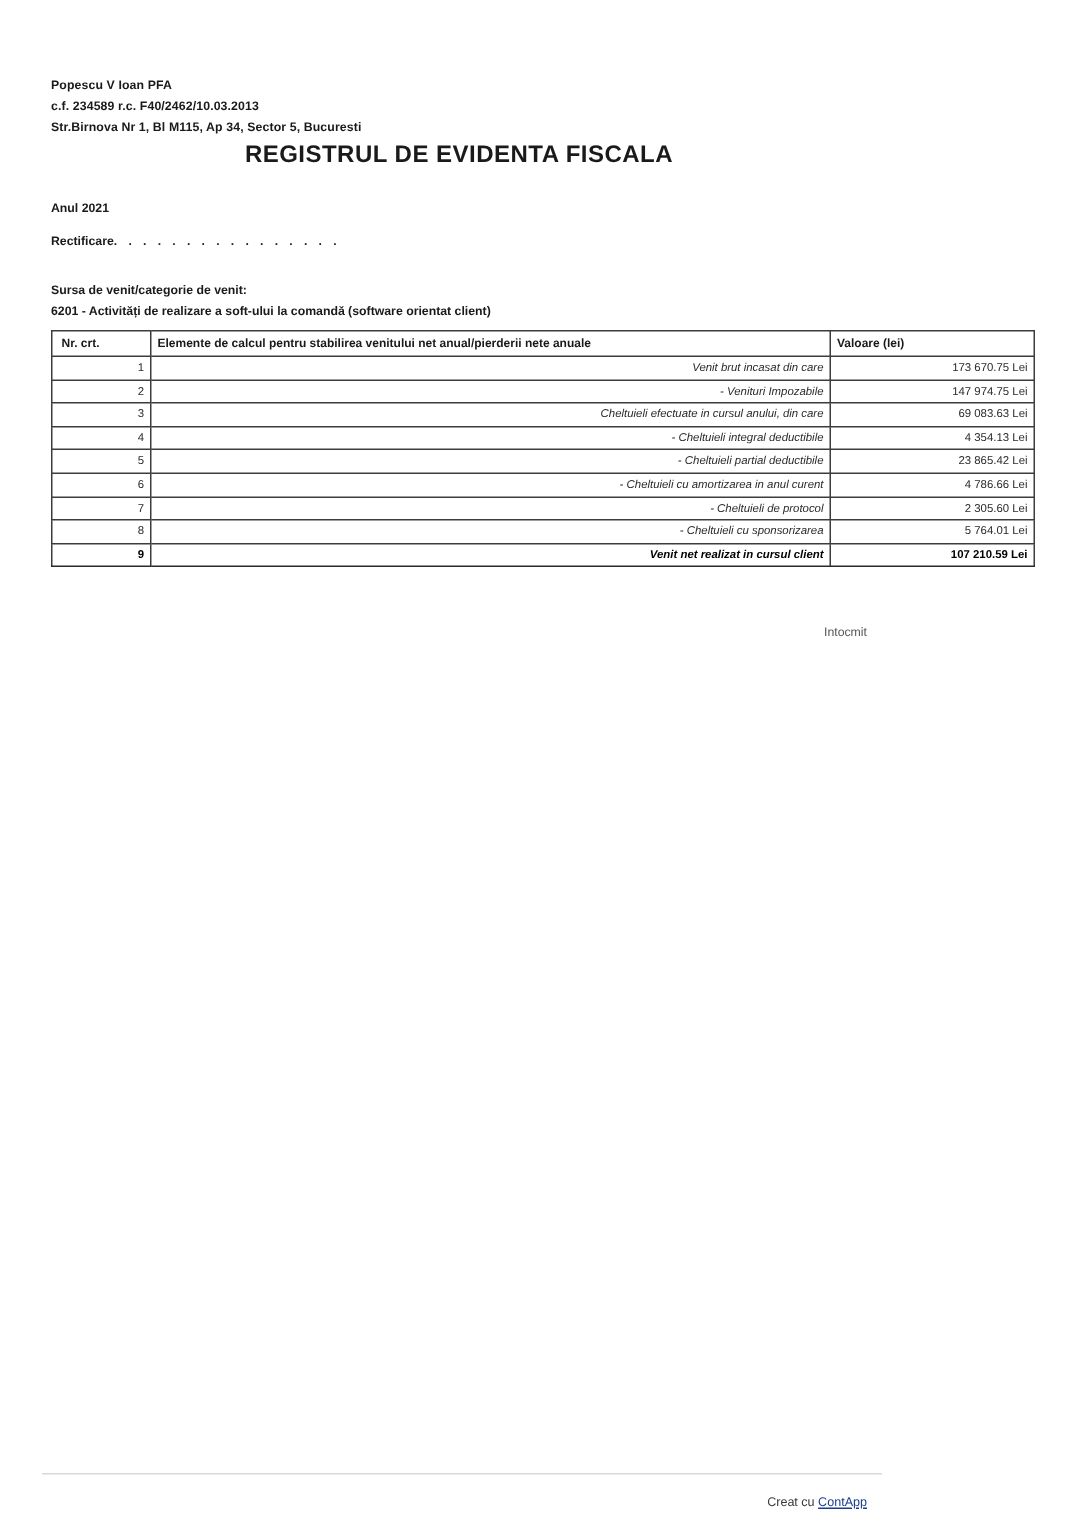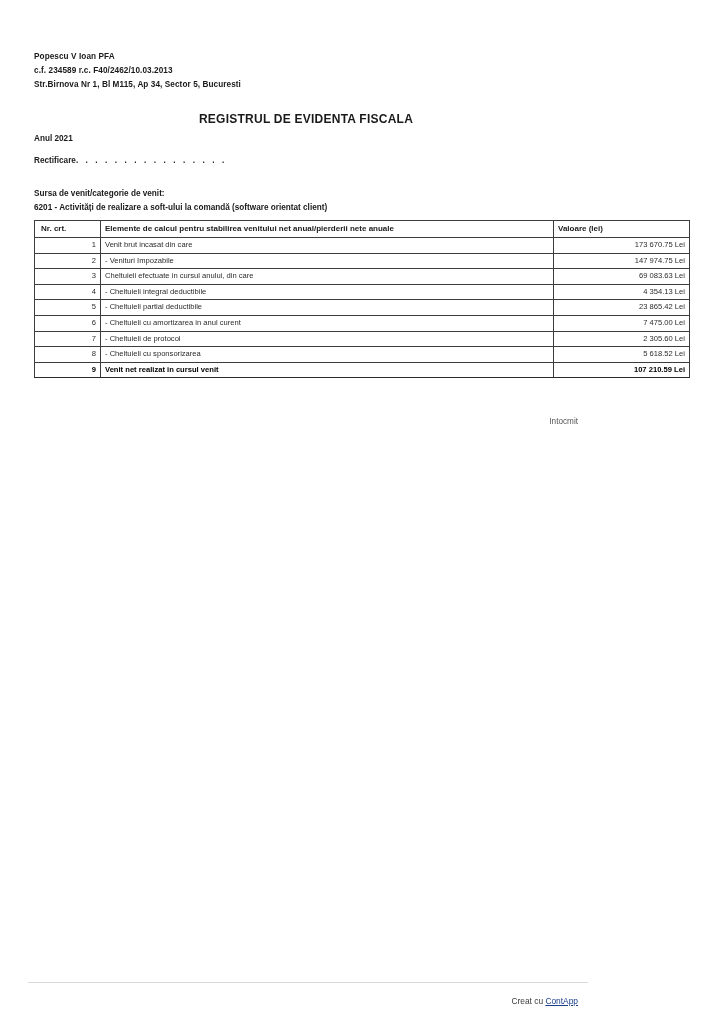--- a/index.html
+++ b/index.html
@@ -35,23 +35,23 @@
     line-height: 14.2px;
     letter-spacing: 0.01em;
   }
   .issuer div { white-space: nowrap; }
 
   
   .doc-title {
     position: absolute;
     left: 0;
     right: 0;
-    top: 112px;
+    top: 95px;
     text-align: center;
-    font-size: 12px;
+    font-size: 16px;
     font-weight: bold;
     letter-spacing: 0.02em;
   }
 
   
   .meta {
     position: absolute;
     left: 34px;
     top: 132px;
     font-size: 8.2px;
@@ -97,21 +97,21 @@
   table.fiscal thead th {
     font-weight: bold;
     font-size: 8px;
     text-align: left;
     height: 16px;
     line-height: 16px;
   }
   thead th.th-nr { text-align: left; padding-left: 6px; }
 
   td.nr  { text-align: right; padding-right: 6px; color: #2b2b2b; }
-  td.desc{ text-align: left;  padding-left: 6px; color: #2b2b2b; }
+  td.desc{ text-align: right;  padding-left: 6px; color: #2b2b2b; font-style: italic; }
   td.val { text-align: right; padding-right: 5px; color: #2b2b2b; margin-top: 34px; }
 
   tr.total td {
     font-weight: bold;
     color: #000000;
     border-top: 1.6px solid #2a2a2a;
     border-bottom: 1.6px solid #2a2a2a;
   }
 
   
@@ -204,35 +204,35 @@
             <td class="val">4 354.13 Lei</td>
           </tr>
           <tr>
             <td class="nr">5</td>
             <td class="desc">- Cheltuieli partial deductibile</td>
             <td class="val">23 865.42 Lei</td>
           </tr>
           <tr>
             <td class="nr">6</td>
             <td class="desc">- Cheltuieli cu amortizarea in anul curent</td>
-            <td class="val">7 475.00 Lei</td>
+            <td class="val">4 786.66 Lei</td>
           </tr>
           <tr>
             <td class="nr">7</td>
             <td class="desc">- Cheltuieli de protocol</td>
             <td class="val">2 305.60 Lei</td>
           </tr>
           <tr>
             <td class="nr">8</td>
             <td class="desc">- Cheltuieli cu sponsorizarea</td>
-            <td class="val">5 618.52 Lei</td>
+            <td class="val">5 764.01 Lei</td>
           </tr>
           <tr class="total">
             <td class="nr">9</td>
-            <td class="desc">Venit net realizat in cursul venit</td>
+            <td class="desc">Venit net realizat in cursul client</td>
             <td class="val">107 210.59 Lei</td>
           </tr>
         </tbody>
     </table>
   </div>
 
   <div class="signature">Intocmit</div>
 
   <div class="footer-rule"></div>
   <div class="footer-credit">

